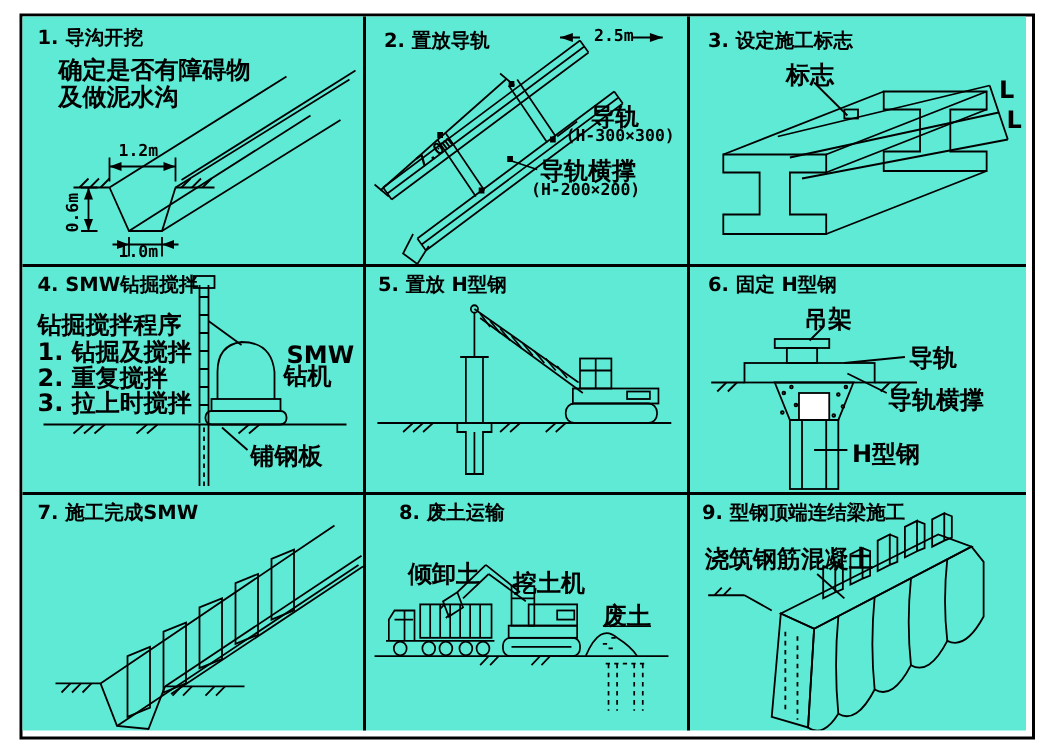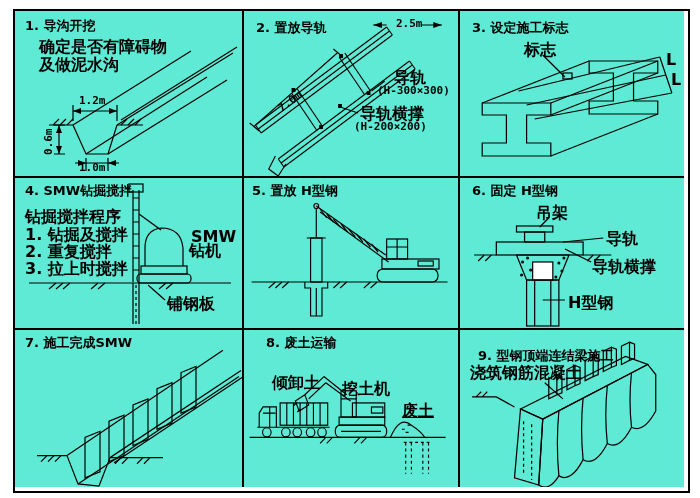--- a/index.html
+++ b/index.html
@@ -219,18 +219,18 @@
       <path d="M124 50 L124 30 L132 26 L132 46 Z M132 26 L137 28 L137 44 L132 46"></path>
       <path d="M142 41 L142 21 L150 17 L150 37 Z M150 17 L155 19 L155 35 L150 37"></path>
       <path d="M160 34 L160 16 L168 12 L168 30 Z M168 12 L173 14 L173 28 L168 30"></path>
       <path d="M60 78 L82 88 L78 153 L54 146 Z"></path>
       <path class="dash" d="M63 90 V144 M71 93 V148"></path>
       <path d="M82 88 L78 153 Q88 160 98 144 Q110 151 122 128 Q134 135 146 112 Q158 119 170 96 Q182 102 194 80 L194 44 L186 34 Z"></path>
       <path d="M98 80 Q95 112 98 144 M122 67 Q119 98 122 128 M146 55 Q143 84 146 112 M170 42 Q167 70 170 96"></path>
       <path d="M12 66 H36 M16 66 l5 -5 M22 66 l5 -5 M36 66 L54 76"></path>
       <path d="M84 52 L102 68"></path>
     </svg>
-    <span class="t title" style="left:18px;top:6px;margin-top:13px;">9. 型钢顶端连结梁施工</span>
+    <span class="t title" style="left:8px;top:6px;">9. 型钢顶端连结梁施工</span>
     <span class="t" style="left:10px;top:34px;">浇筑钢筋混凝土</span>
   </div>
 
  </div>
 </div>
 
 </body></html>

